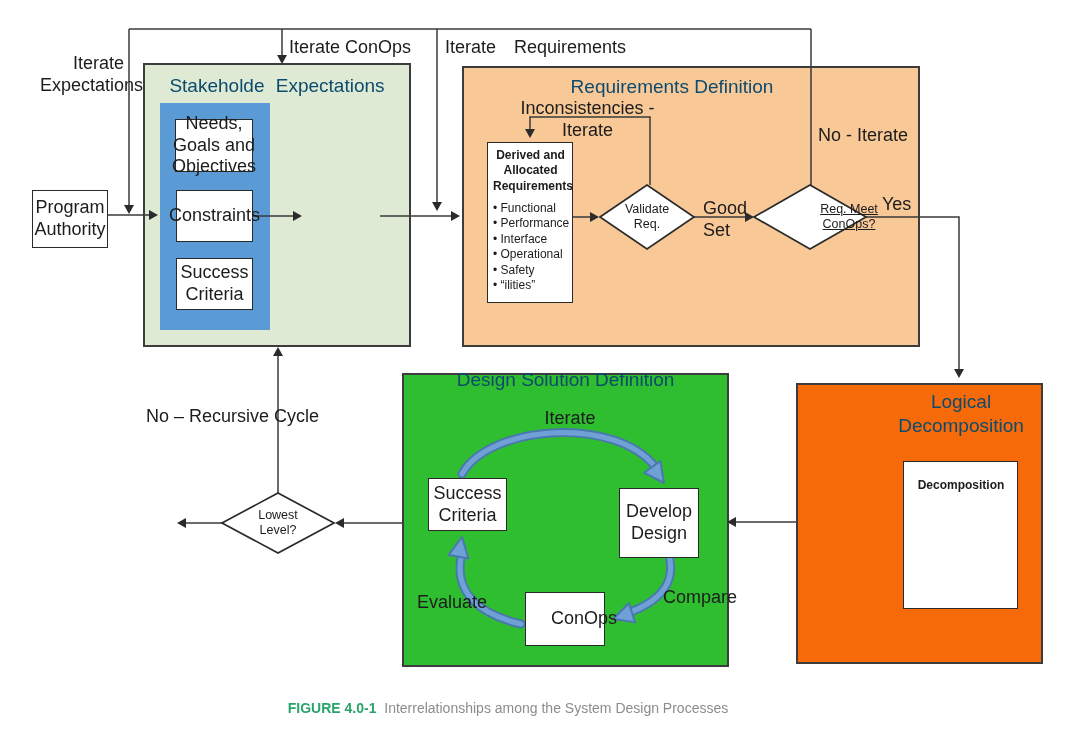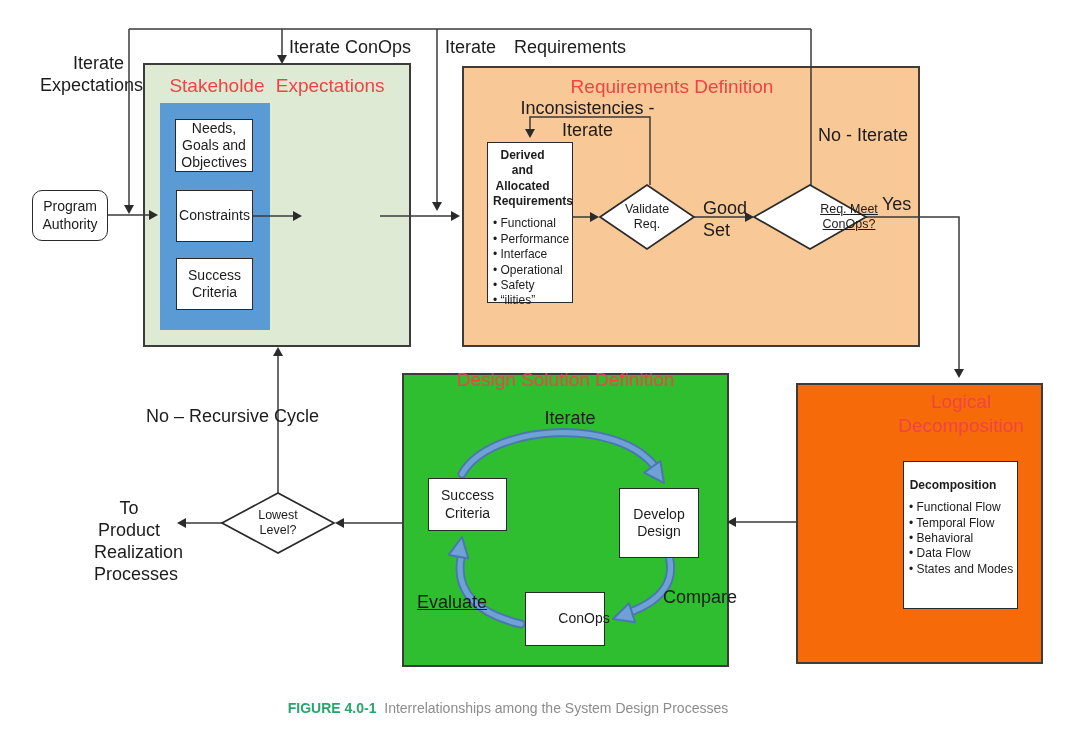--- a/index.html
+++ b/index.html
@@ -2,30 +2,30 @@
 <html><head>
 <meta charset="utf-8">
 <style>
   html,body{margin:0;padding:0;background:#ffffff;}
   .stage{
     position:relative;width:1080px;height:739px;background:#ffffff;
     font-family:"Liberation Sans","DejaVu Sans",sans-serif;color:#1c1c1c;overflow:hidden;
   }
   .layer-svg{position:absolute;left:0;top:0;z-index:2;}
   .panel{position:absolute;z-index:1;border:2px solid #3c3c3c;box-sizing:border-box;}
-  .panel-title{position:absolute;z-index:4;font-size:19px;color:#ef4444;text-align:center;line-height:1.25;}
+  .panel-title{position:absolute;z-index:4;font-size:19px;color:#0c4a6e;text-align:center;line-height:1.25;}
   .bluebar{position:absolute;z-index:2;background:#5b9bd5;}
   .wbox{
     position:absolute;z-index:3;background:#ffffff;border:1.7px solid #2a2a2a;box-sizing:border-box;
     display:flex;align-items:center;justify-content:center;text-align:center;
-    font-size:14px;line-height:1.22;color:#1c1c1c;padding:2px;
+    font-size:18px;line-height:1.22;color:#1c1c1c;padding:2px;
   }
   .listbox{
     position:absolute;z-index:3;background:#ffffff;border:1.7px solid #2a2a2a;box-sizing:border-box;
-    font-size:12px;line-height:1.28;color:#1c1c1c;padding:5px 20px 4px 5px;text-align:left;
+    font-size:12px;line-height:1.28;color:#1c1c1c;padding:5px 4px 4px 5px;text-align:left;
   }
   .listbox .lb-title{font-weight:bold;text-align:center;margin-bottom:7px;}
   .bullet{white-space:nowrap;}
   .lbl{position:absolute;z-index:4;font-size:18px;line-height:1.22;color:#1c1c1c;}
   .dlabel{position:absolute;z-index:4;font-size:12.5px;line-height:1.22;color:#1c1c1c;text-align:center;}
   .caption{position:absolute;z-index:4;left:0;top:700;width:1016px;text-align:center;font-size:14px;}
   .cap-label{color:#29a56c;font-weight:bold;}
   .cap-text{color:#8c8c8c;}
 </style>
 </head>
@@ -92,21 +92,21 @@
       <polygon points="754,217 810,185 866,217 810,249"></polygon>
       <polygon points="222,523 278,493 334,523 278,553"></polygon>
     </g>
   </svg>
 
   <div class="panel-title" style="left:143px;top:74px;width:268px;word-spacing:6px;">Stakeholde Expectations</div>
   <div class="panel-title" style="left:512px;top:75px;width:320px;">Requirements Definition</div>
   <div class="panel-title" style="left:402px;top:368px;width:327px;">Design Solution Definition</div>
   <div class="panel-title" style="left:882px;top:390px;width:158px;">Logical Decomposition</div>
 
-  <div class="wbox" style="left:32px;top:190px;width:76px;height:51px;border-radius:10px;">Program Authority</div>
+  <div class="wbox" style="left:32px;top:190px;width:76px;height:58px;">Program Authority</div>
   <div class="wbox" style="left:175px;top:119px;width:78px;height:53px;">Needs, Goals and Objectives</div>
   <div class="wbox" style="left:176px;top:190px;width:77px;height:52px;">Constraints</div>
   <div class="wbox" style="left:176px;top:258px;width:77px;height:52px;">Success Criteria</div>
 
   <div class="listbox" style="left:487px;top:142px;width:86px;height:161px;">
     <div class="lb-title">Derived and Allocated Requirements</div>
     <div>
         <div class="bullet">• Functional</div>
         <div class="bullet">• Performance</div>
         <div class="bullet">• Interface</div>
@@ -115,46 +115,38 @@
         <div class="bullet">• “ilities”</div>
       </div>
   </div>
 
   <div class="wbox" style="left:428px;top:478px;width:79px;height:53px;">Success Criteria</div>
   <div class="wbox" style="left:619px;top:488px;width:80px;height:70px;">Develop Design</div>
   <div class="wbox" style="left:525px;top:592px;width:80px;height:54px;padding-left:40px;">ConOps</div>
 
   <div class="listbox" style="left:903px;top:461px;width:115px;height:148px;padding-top:16px;">
     <div class="lb-title">Decomposition</div>
-    <div>
-        <div class="bullet">• Functional Flow</div>
-        <div class="bullet">• Temporal Flow</div>
-        <div class="bullet">• Behavioral</div>
-        <div class="bullet">• Data Flow</div>
-        <div class="bullet">• States and Modes</div>
-      </div>
   </div>
 
   <div class="dlabel" style="left:611px;top:202px;width:72px;">Validate Req.</div>
   <div class="dlabel" style="left:805px;top:202px;width:88px;text-decoration:underline;">Req. Meet ConOps?</div>
   <div class="dlabel" style="left:243px;top:508px;width:70px;">Lowest Level?</div>
 
   <div class="lbl" style="left:40px;top:53px;width:84px;text-align:right;">Iterate Expectations</div>
   <div class="lbl" style="left:289px;top:37px;white-space:nowrap;">Iterate ConOps</div>
   <div class="lbl" style="left:445px;top:37px;white-space:nowrap;">
     <span>Iterate</span><span style="display:inline-block;width:18px;"></span><span>Requirements</span>
   </div>
   <div class="lbl" style="left:505px;top:98px;width:165px;text-align:center;">Inconsistencies - Iterate</div>
   <div class="lbl" style="left:818px;top:125px;white-space:nowrap;">No - Iterate</div>
   <div class="lbl" style="left:703px;top:198px;width:40px;">Good Set</div>
   <div class="lbl" style="left:882px;top:194px;white-space:nowrap;">Yes</div>
   <div class="lbl" style="left:146px;top:406px;white-space:nowrap;">No – Recursive Cycle</div>
-  <div class="lbl" style="left:94px;top:498px;width:70px;text-align:center;">To Product Realization Processes</div>
   <div class="lbl" style="left:520px;top:408px;width:100px;text-align:center;">Iterate</div>
-  <div class="lbl" style="left:417px;top:592px;white-space:nowrap;text-decoration:underline;">Evaluate</div>
+  <div class="lbl" style="left:417px;top:592px;white-space:nowrap;">Evaluate</div>
   <div class="lbl" style="left:663px;top:587px;white-space:nowrap;">Compare</div>
 
   <div class="caption" style="top:700px;">
     <span class="cap-label">FIGURE 4.0-1</span>
     <span class="cap-text">&nbsp;<span>Interrelationships among the System Design Processes</span></span>
   </div>
 
 </div>
 
 </body></html>

